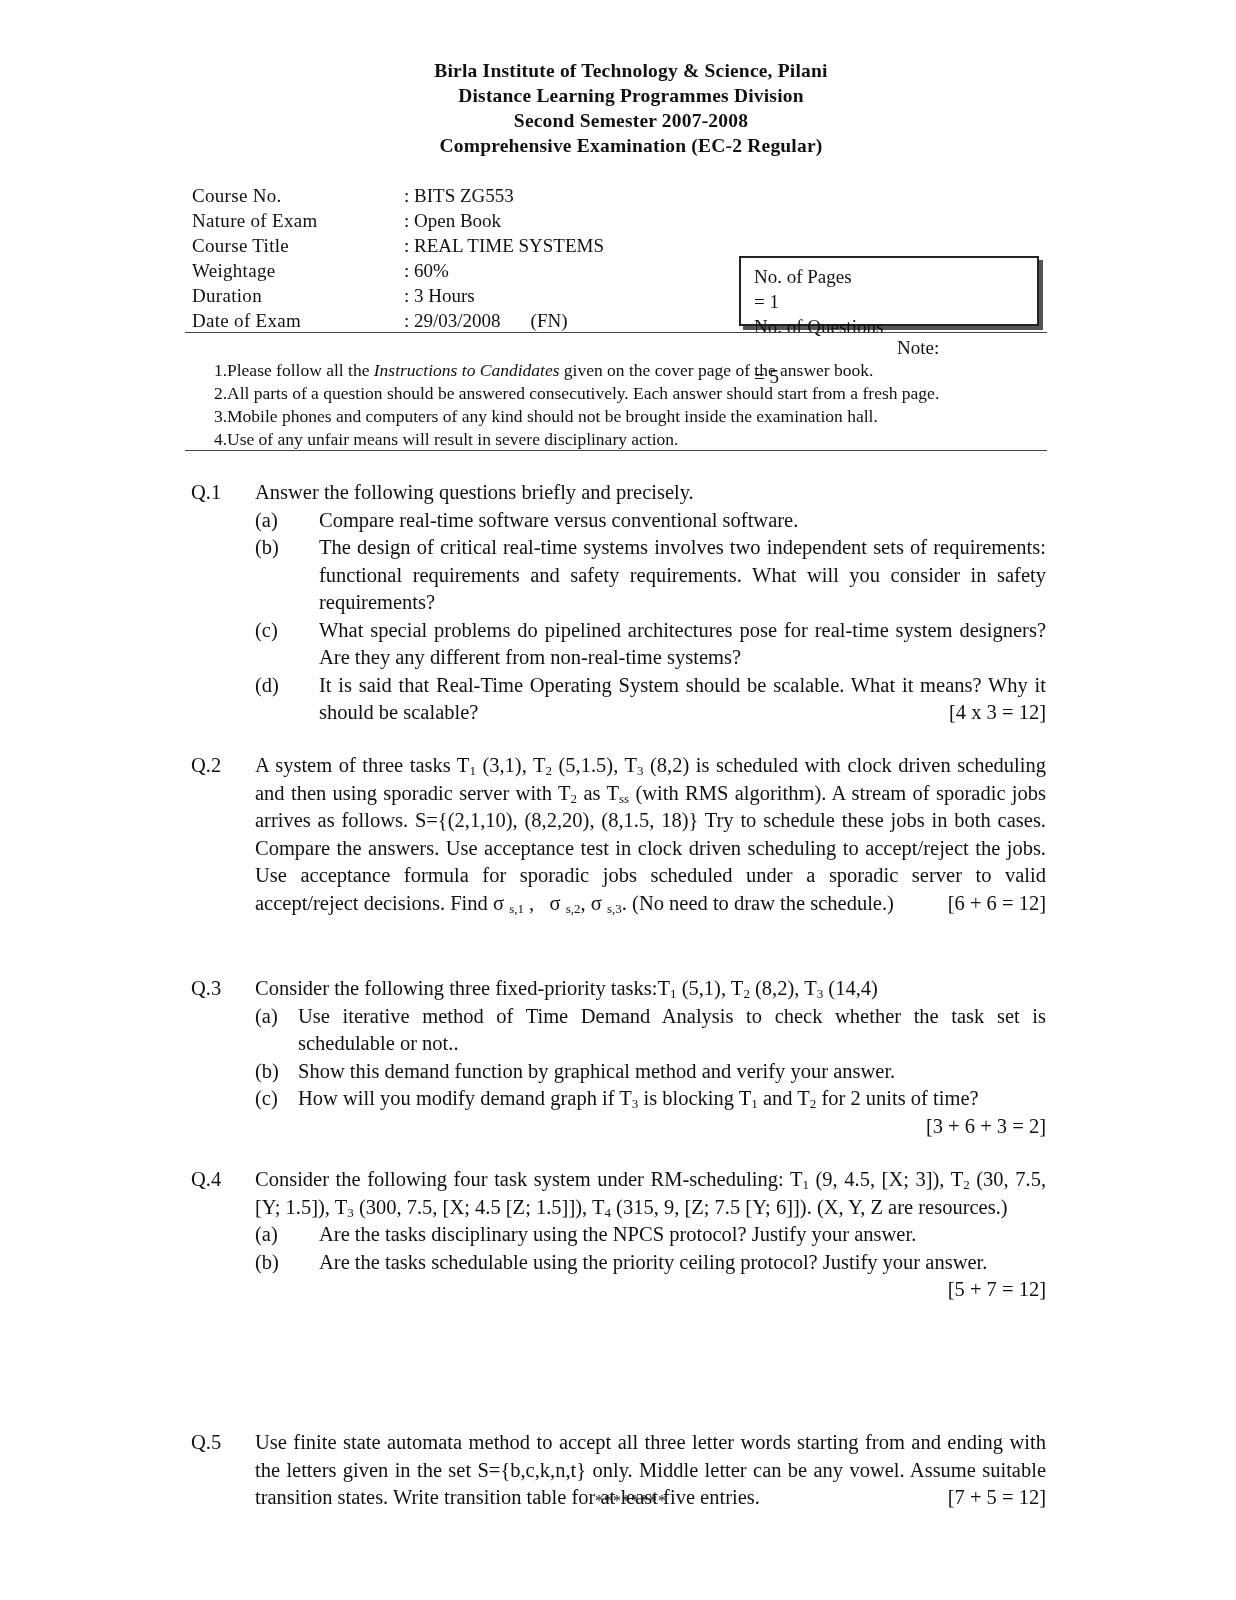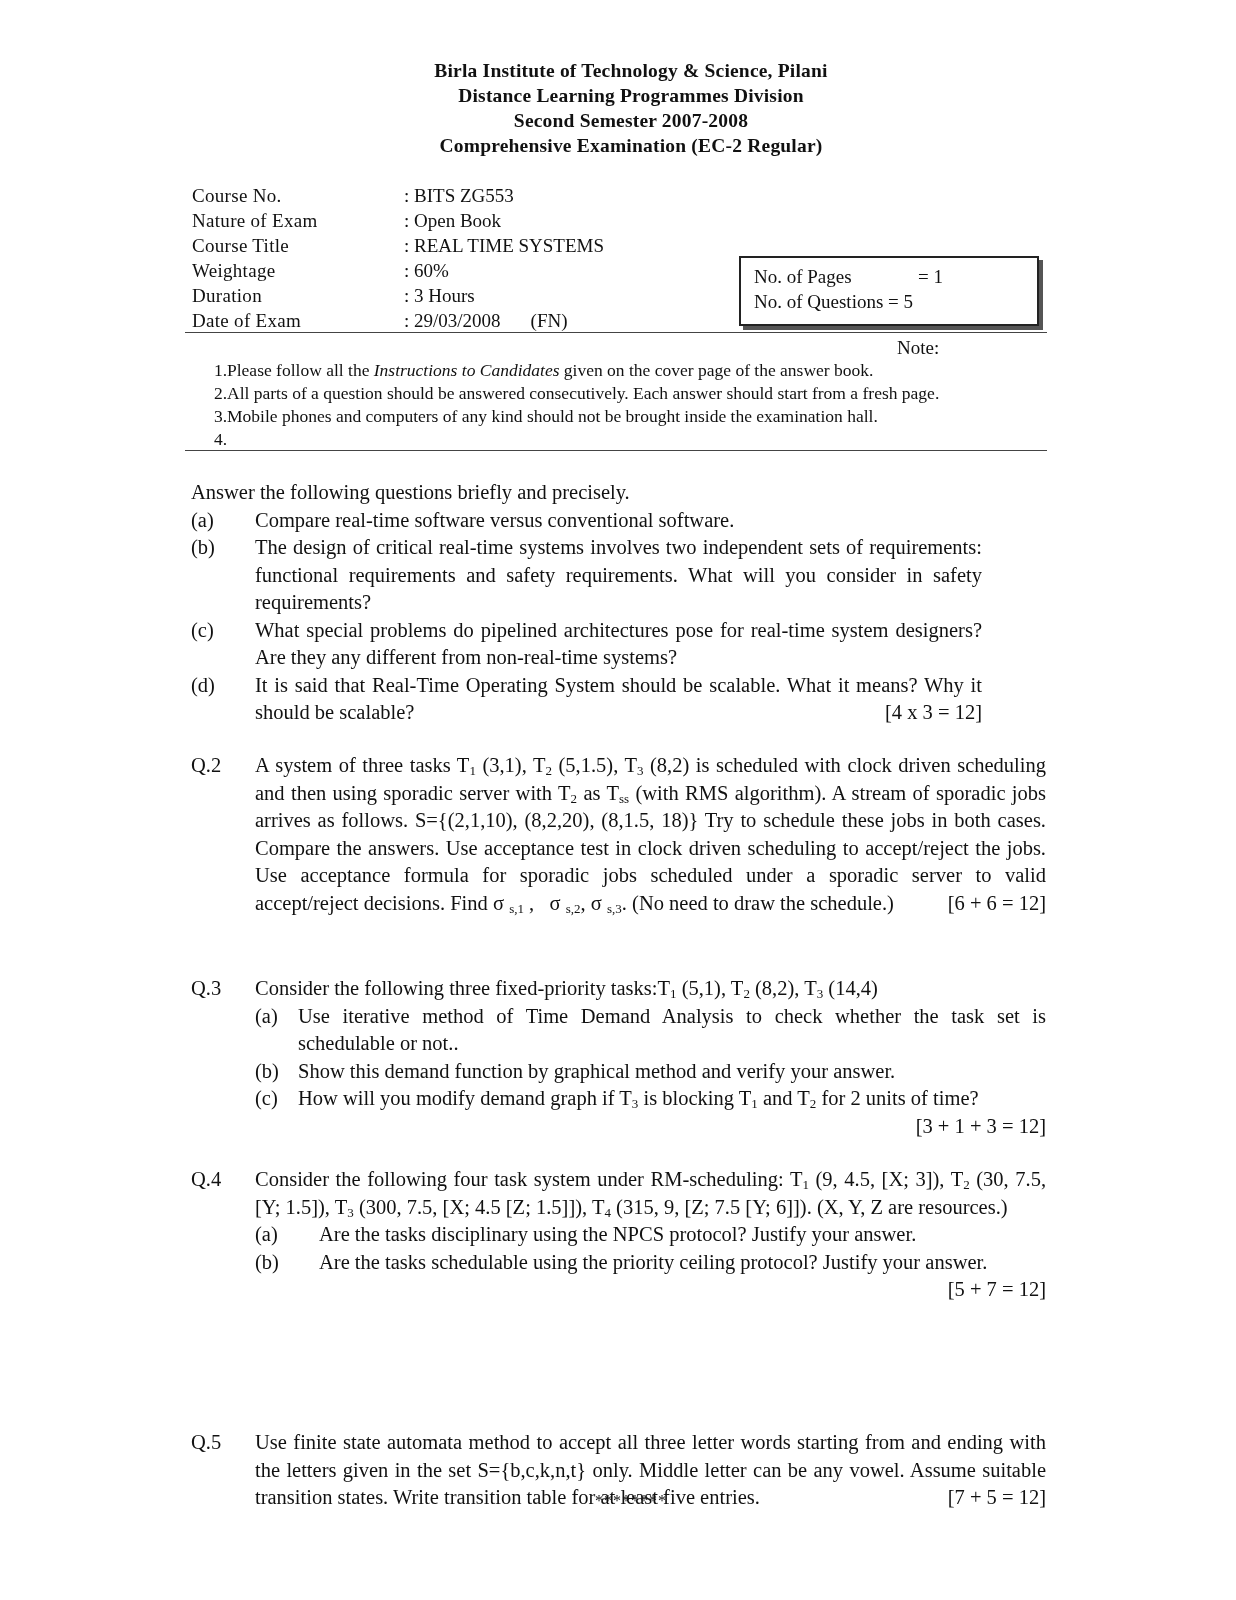--- a/index.html
+++ b/index.html
@@ -13,21 +13,21 @@
 
   .meta { position:absolute; left:179px; top:183px; font-size:19px; line-height:25px; }
   .meta .row { display:flex; white-space:nowrap; }
   .meta .k { width:212px; letter-spacing:0.3px; }
   .meta .v { }
   .meta .fn { margin-left:30px; }
 
   .box { position:absolute; left:726px; top:256px; width:300px; height:70px;
          border:2px solid #222; box-shadow:4px 4px 0 #555; font-size:19px; line-height:25px;
          padding:6px 0 0 13px; box-sizing:border-box; }
-  .box .r { display:flex; white-space:nowrap; }
+  .box .r { display:flex; white-space:nowrap;flex-direction:column; }
   .box .bk { width:164px; }
 
   .rule { position:absolute; left:172px; width:862px; height:0; border-top:1.5px solid #444; }
 
   .note { position:absolute; left:178px; top:337px; font-size:17.5px; line-height:23px;text-align:right; }
   .note .nl { font-size:19px; line-height:22px; }
   .note .item { display:flex; white-space:nowrap; }
   .note .num { width:36px; }
 
   .q { position:absolute; left:178px; font-size:20.5px; line-height:27.5px; }
@@ -108,27 +108,29 @@
     <div class="item">
       <span class="num">2.</span>
       <span>All parts of a question should be answered consecutively. Each answer should start from a fresh page.</span>
     </div>
     <div class="item">
       <span class="num">3.</span>
       <span>Mobile phones and computers of any kind should not be brought inside the examination hall.</span>
     </div>
     <div class="item">
       <span class="num">4.</span>
+      <span>Use of any unfair means will result in severe disciplinary action.</span>
     </div>
   </div>
 
   <div class="rule" style="top:450px;"></div>
 
   <div class="q" style="top:479px;">
     <div class="qrow">
+      <span class="qn">Q.1</span>
       <div class="qbody">
         <div>Answer the following questions briefly and precisely.</div>
         <div class="sub">
           <span class="sl">(a)</span>
           <span class="st">Compare real-time software versus conventional software.</span>
         </div>
         <div class="sub">
           <span class="sl">(b)</span>
           <span class="st">The design of critical real-time systems involves two independent sets of requirements: functional requirements and safety requirements. What will you consider in safety requirements?</span>
         </div>
@@ -159,21 +161,21 @@
         <div class="sub narrow">
           <span class="sl">(a)</span>
           <span class="st">Use iterative method of Time Demand Analysis to check whether the task set is schedulable or not..</span>
         </div>
         <div class="sub narrow">
           <span class="sl">(b)</span>
           <span class="st">Show this demand function by graphical method and verify your answer.</span>
         </div>
         <div class="sub narrow">
           <span class="sl">(c)</span>
-          <span class="st"><span>How will you modify demand graph if </span><span>T</span><sub>3</sub><span> is blocking </span><span>T</span><sub>1</sub><span> and </span><span>T</span><sub>2</sub><span> for 2 units of time?</span><span class="marks">[3 + 1 + 3 = 12]</span></span>
+          <span class="st"><span>How will you modify demand graph if </span><span>T</span><sub>3</sub><span> is blocking </span><span>T</span><sub>1</sub><span> and </span><span>T</span><sub>2</sub><span> for 2 units of time?</span><span class="marks">[3 + 6 + 3 = 2]</span></span>
         </div>
       </div>
     </div>
   </div>
 
   <div class="q" style="top:1166px;">
     <div class="qrow">
       <span class="qn">Q.4</span>
       <div class="qbody">
         <div class="just"><span>Consider the following four task system under RM-scheduling: </span>T<sub>1</sub><span> (9, 4.5, [X; 3]), </span>T<sub>2</sub><span> (30, 7.5, [Y; 1.5]),  </span>T<sub>3</sub><span> (300, 7.5, [X; 4.5 [Z; 1.5]]), </span>T<sub>4</sub><span> (315, 9, [Z; 7.5 [Y; 6]]). (X, Y, Z are resources.)</span></div>

